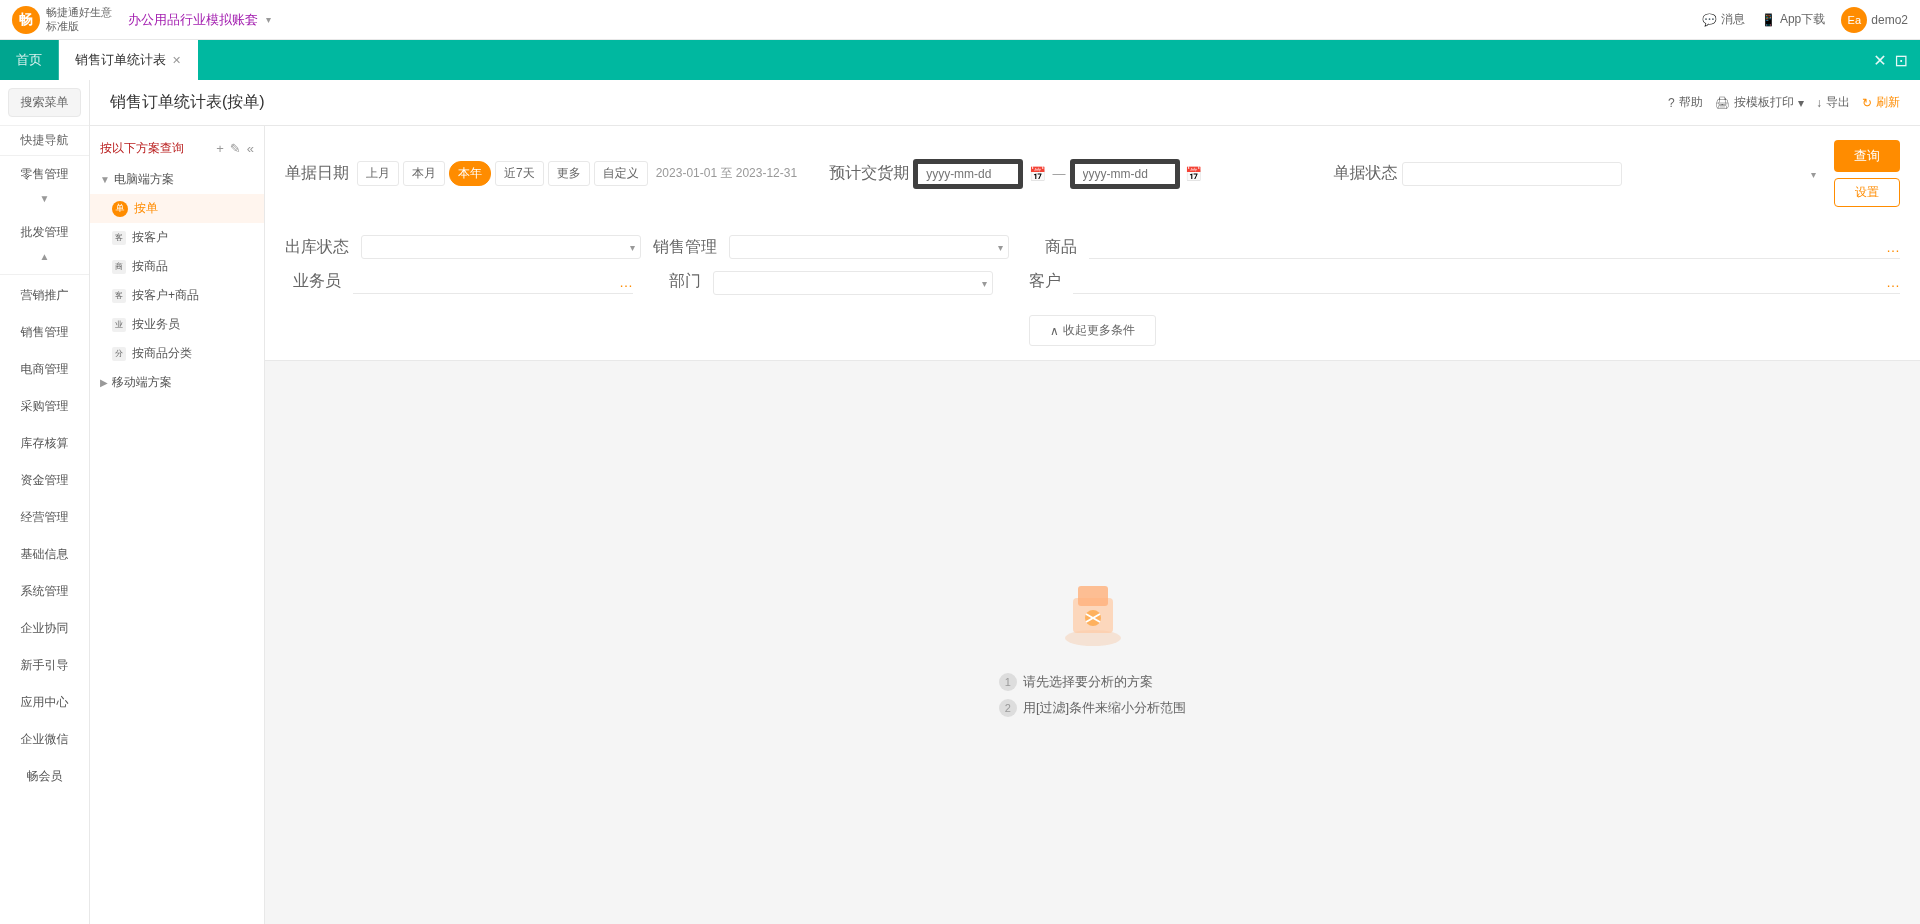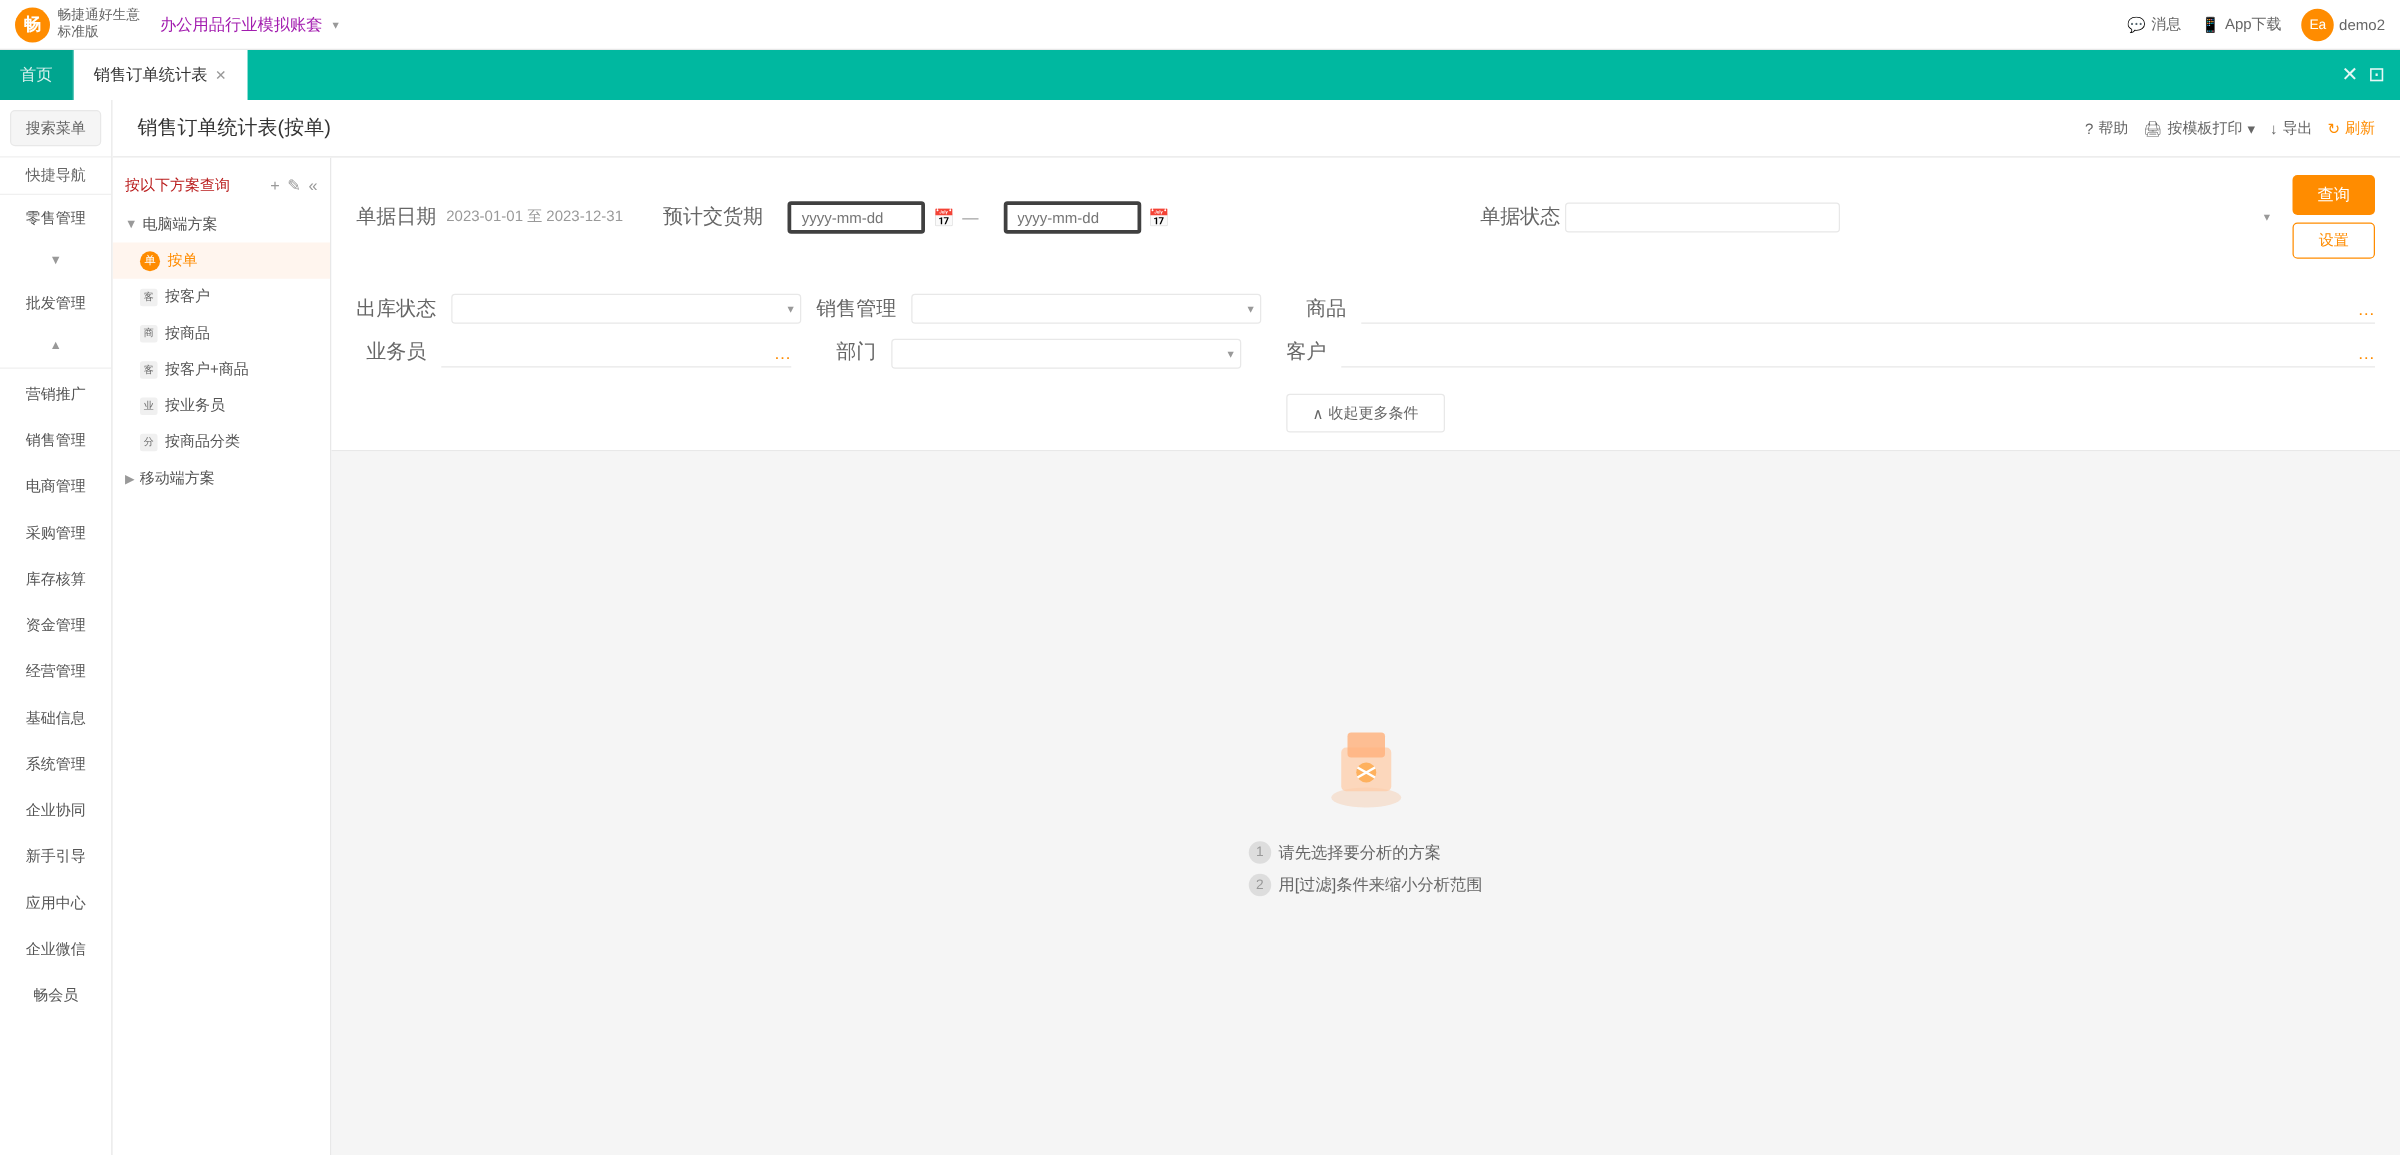--- a/index.html
+++ b/index.html
@@ -27,21 +27,21 @@
     .tab-action-btn { color: rgba(255,255,255,0.9); font-size: 16px; cursor: pointer; }
 
     
     .main-content { display: flex; flex: 1; overflow: hidden; }
 
     
     .sidebar { width: 90px; background: #fff; border-right: 1px solid #e8e8e8; display: flex; flex-direction: column; overflow-y: auto; flex-shrink: 0; }
     .sidebar-search { padding: 8px; border-bottom: 1px solid #f0f0f0; }
     .sidebar-search-btn { width: 100%; padding: 5px; background: #f5f5f5; border: 1px solid #e8e8e8; border-radius: 4px; color: #666; font-size: 12px; cursor: pointer; text-align: center; }
     .sidebar-nav-btn { padding: 6px 8px; text-align: center; color: #666; font-size: 12px; cursor: pointer; border-bottom: 1px solid #f0f0f0; }
-    .sidebar-item { padding: 10px 8px; text-align: center; color: #555; font-size: 12px; cursor: pointer; position: relative; display: flex; flex-direction: column; align-items: center; gap: 20px; }
+    .sidebar-item { padding: 10px 8px; text-align: center; color: #555; font-size: 12px; cursor: pointer; position: relative; display: flex; flex-direction: column; align-items: center; gap: 10px; }
     .sidebar-item .expand-icon { font-size: 10px; color: #999; }
     .sidebar-divider { height: 1px; background: #f0f0f0; margin: 2px 0; }
 
     
     .page-area { flex: 1; display: flex; flex-direction: column; overflow: hidden; }
 
     
     .page-header { background: #fff; padding: 12px 20px; border-bottom: 1px solid #e8e8e8; display: flex; align-items: center; justify-content: space-between; flex-shrink: 0; }
     .page-title { font-size: 16px; font-weight: 500; color: #333; }
     .page-header-actions { display: flex; align-items: center; gap: 12px; }
@@ -62,21 +62,21 @@
     .tree-parent { display: flex; align-items: center; gap: 4px; padding: 6px 10px; cursor: pointer; color: #555; font-size: 12px; }
     .tree-parent .arrow { font-size: 10px; color: #999; }
     .tree-child { display: flex; align-items: center; gap: 6px; padding: 6px 10px 6px 22px; cursor: pointer; color: #555; font-size: 12px; border-radius: 0; }
     .tree-child.active { color: #ff8c00; background: #fff5ee; }
     .tree-child .child-icon { width: 16px; height: 16px; background: #ff8c00; border-radius: 50%; display: flex; align-items: center; justify-content: center; color: #fff; font-size: 9px; flex-shrink: 0; }
     .tree-child .child-icon-sq { width: 14px; height: 14px; background: #f0f0f0; border-radius: 2px; display: flex; align-items: center; justify-content: center; color: #666; font-size: 8px; flex-shrink: 0; }
     .filter-label { font-size: 16px; color: #666; white-space: nowrap; min-width: 56px; text-align: right; }
     .date-filter-group { display: flex; align-items: center; gap: 4px; }
     .date-btn { padding: 3px 8px; border: 1px solid #e8e8e8; border-radius: 3px; font-size: 12px; color: #666; cursor: pointer; background: #fff; }
     .date-btn.active { background: #ff8c00; color: #fff; border-color: #ff8c00; border-radius: 12px; }
-    .date-input { border: 3px solid #404040; border-radius: 3px; padding: 3px 8px; font-size: 12px; color: #ec4899; width: 110px; outline: none; margin-left: 16px; }
+    .date-input { border: 5px solid #404040; border-radius: 3px; padding: 3px 8px; font-size: 12px; color: #ec4899; width: 110px; outline: none; }
     .date-dash { color: #999; }
     .filter-select { border: 1px solid #e8e8e8; border-radius: 3px; padding: 4px 24px 4px 8px; font-size: 12px; color: #333; background: #fff; outline: none; cursor: pointer; position: relative; min-width: 120px; appearance: none; }
     .select-wrapper { position: relative; display: inline-block; }
     .select-wrapper .chevron { position: absolute; right: 6px; top: 50%; transform: translateY(-50%); color: #999; font-size: 10px; pointer-events: none; }
     .filter-input-dots { border: none; border-bottom: 1px solid #e8e8e8; padding: 4px 8px; font-size: 12px; color: #333; background: transparent; outline: none; min-width: 200px; }
     .dots-btn { color: #ff8c00; cursor: pointer; font-size: 14px; margin-left: 4px; }
     .collapse-btn { display: flex; align-items: center; justify-content: center; gap: 4px; padding: 6px 20px; color: #666; font-size: 12px; cursor: pointer; border: 1px solid #e8e8e8; border-radius: 3px; background: #fff; margin: 8px auto 0; }
 
     
     .right-panel { flex: 1; display: flex; flex-direction: column; overflow: hidden; }
@@ -268,20 +268,28 @@
           </div>
         </div>
       </div>
 
       <div class="right-panel">
 
         <div class="filter-section">
 
           <div style="display:flex;align-items:center;margin-bottom:12px;">
             <span class="filter-label">单据日期</span>
+            <div class="date-filter-group" style="margin-left:8px;">
+              <button class="date-btn">上月</button>
+              <button class="date-btn">本月</button>
+              <button class="date-btn active">本年</button>
+              <button class="date-btn">近7天</button>
+              <button class="date-btn">更多</button>
+              <button class="date-btn">自定义</button>
+            </div>
             <span style="font-size:12px;color:#999;margin-left:8px;">2023-01-01 至 2023-12-31</span>
             <div style="display:flex;align-items:center;gap:4px;margin-left:32px;flex:1;">
               <span class="filter-label">预计交货期</span>
               <input class="date-input" type="text" placeholder="yyyy-mm-dd" style="">
               <button class="date-icon-btn">📅</button>
               <span class="date-dash">—</span>
               <input class="date-input" type="text" placeholder="yyyy-mm-dd" style="">
               <button class="date-icon-btn">📅</button>
             </div>
             <div style="display:flex;align-items:center;gap:4px;margin-left:16px;flex:1;">

